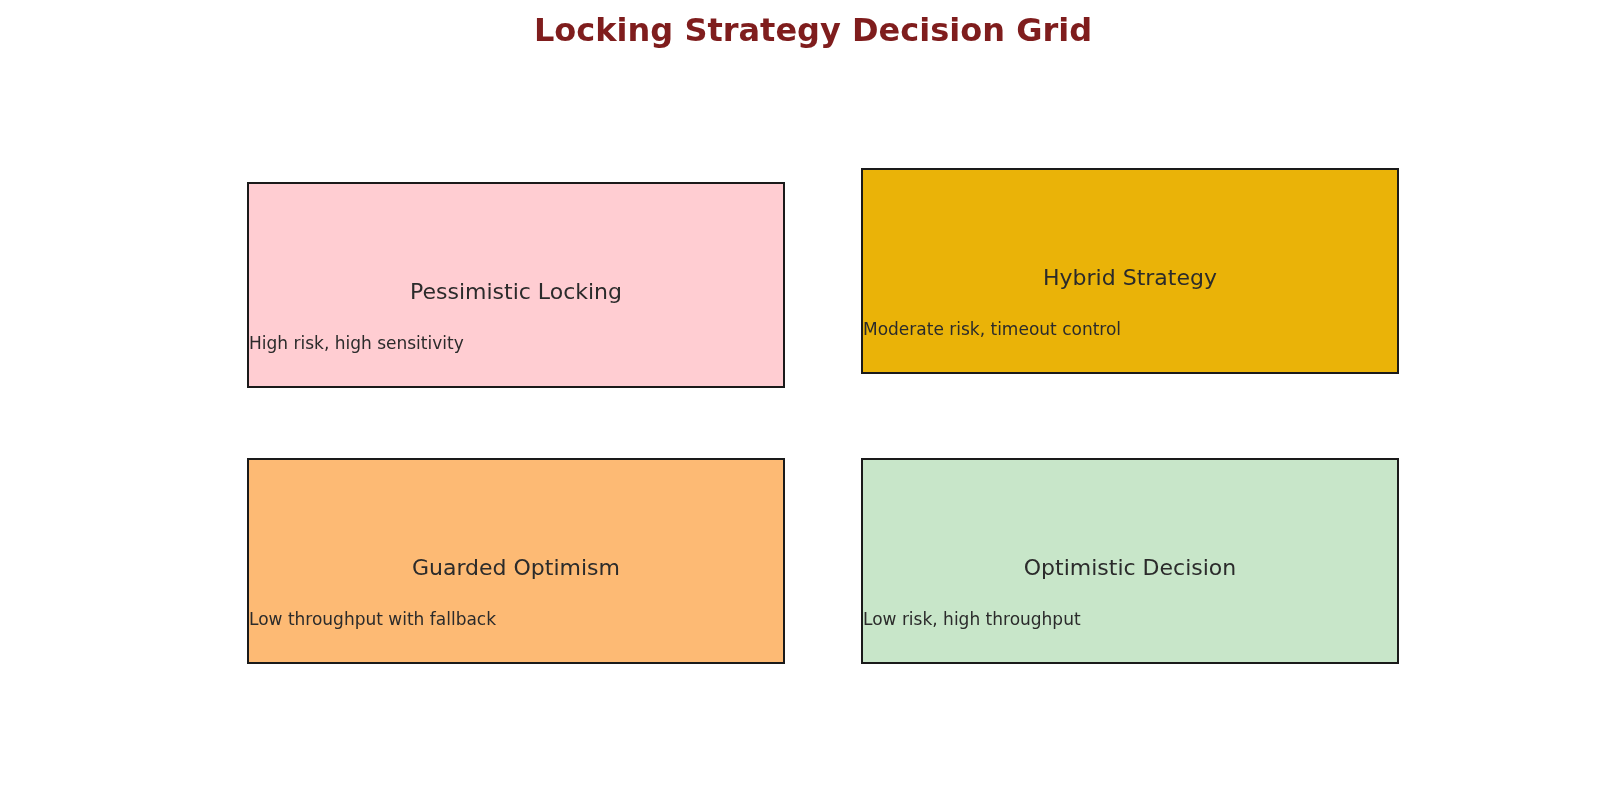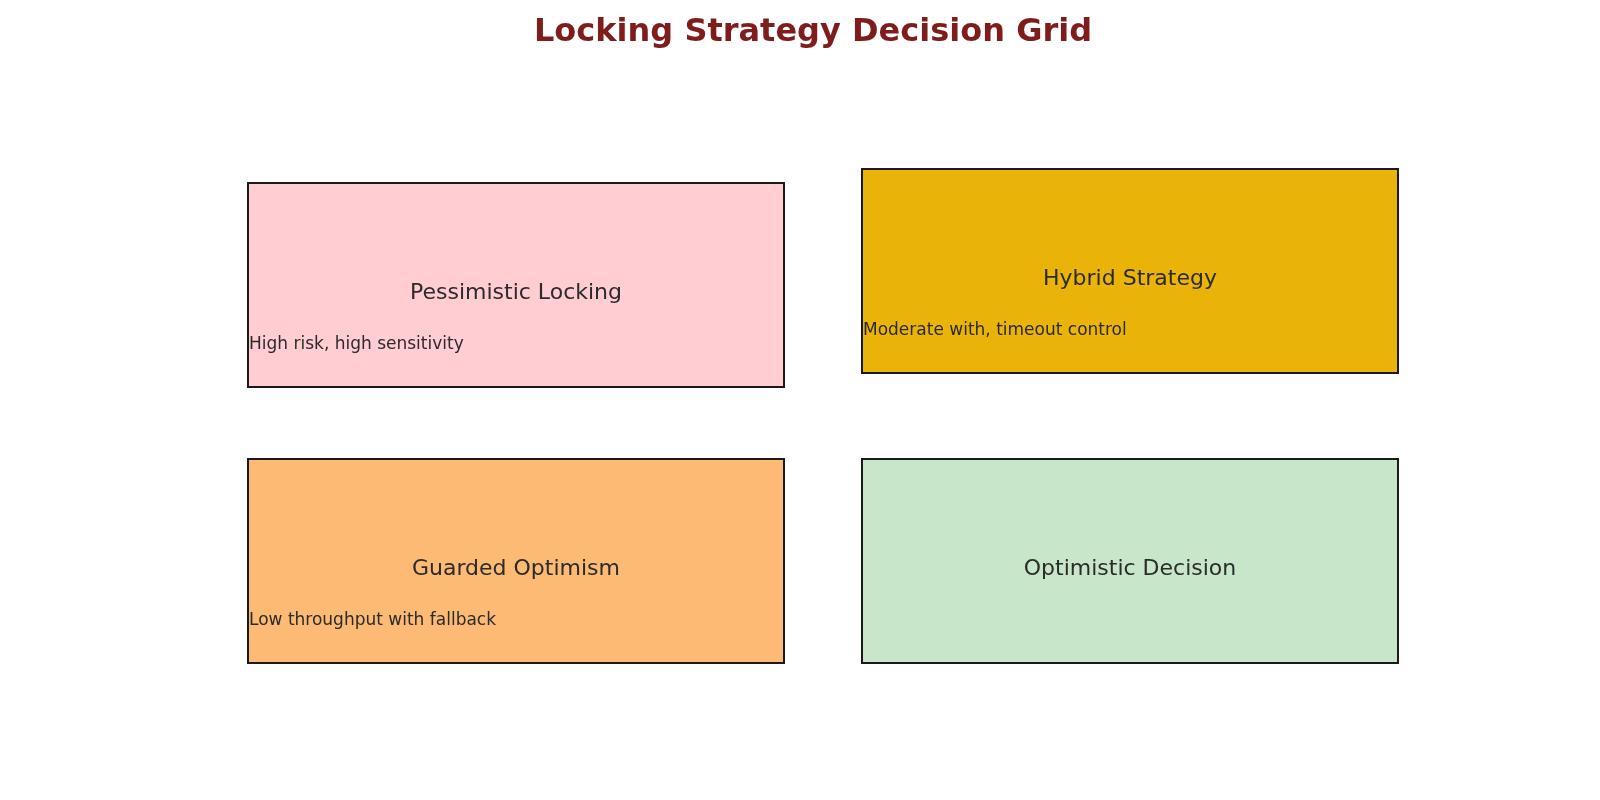--- a/index.html
+++ b/index.html
@@ -19,23 +19,24 @@
 
 <div class="title">Locking Strategy Decision Grid</div>
 
 <div class="box" style="left:247px; top:182px; background:#ffcdd2;">
   <div class="label">Pessimistic Locking</div>
   <div class="desc">High risk, high sensitivity</div>
 </div>
 
 <div class="box" style="left:861px; top:168px; background:#eab308;">
   <div class="label">Hybrid Strategy</div>
-  <div class="desc">Moderate with, timeout control</div>
+  <div class="desc">Moderate risk, timeout control</div>
 </div>
 
 <div class="box" style="left:247px; top:458px; background:#fdba74;">
   <div class="label">Guarded Optimism</div>
   <div class="desc">Low throughput with fallback</div>
 </div>
 
 <div class="box" style="left:861px; top:458px; background:#c8e6c9;">
   <div class="label">Optimistic Decision</div>
+  <div class="desc">Low risk, high throughput</div>
 </div>
 
 </body></html>

